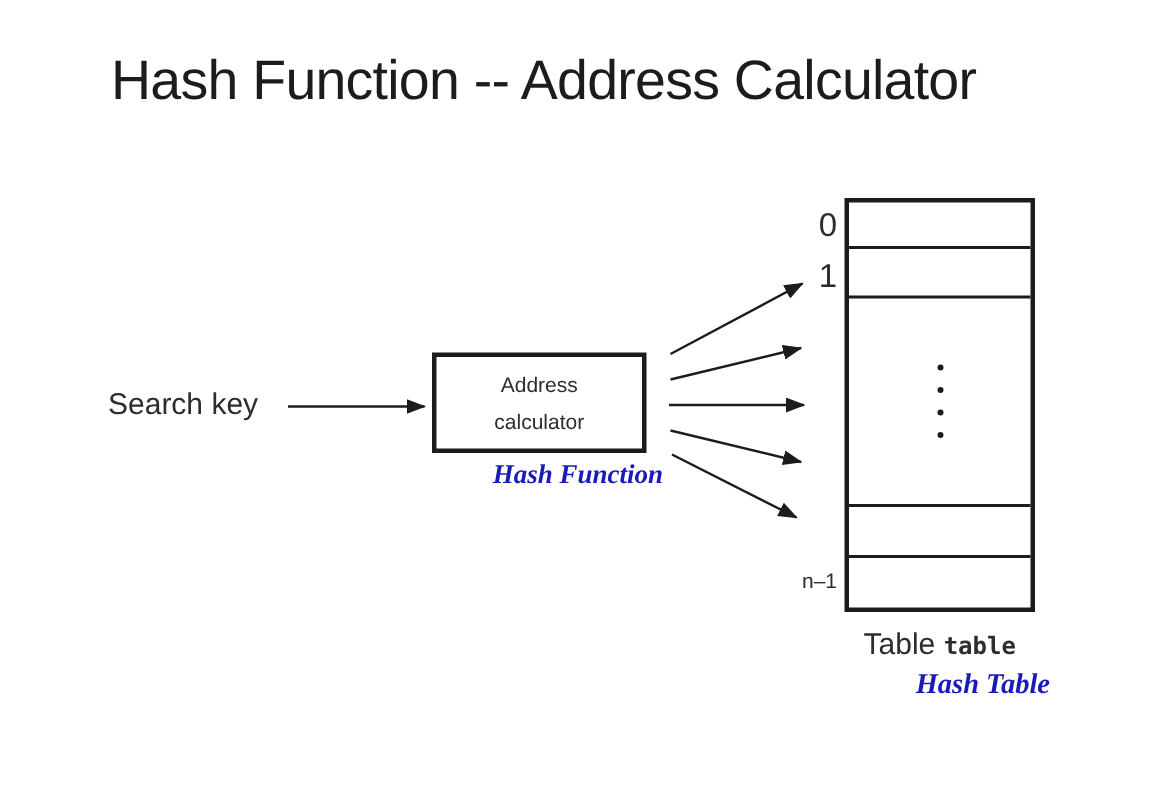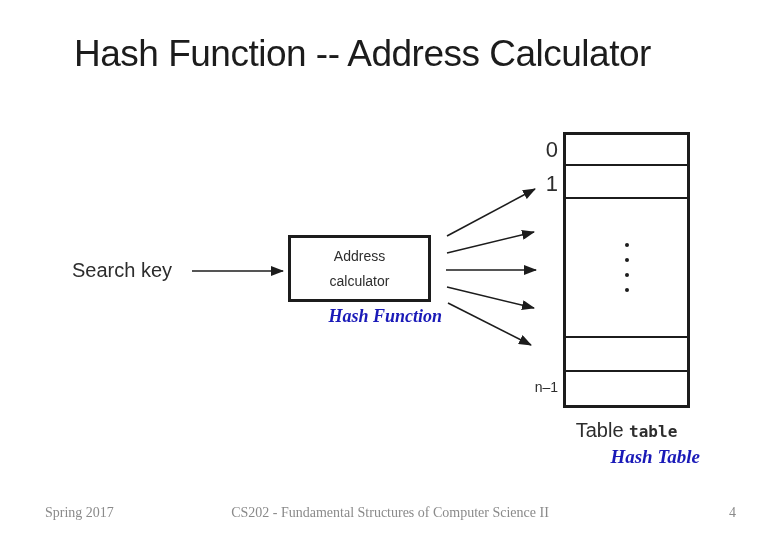--- a/index.html
+++ b/index.html
@@ -102,19 +102,14 @@
   </div>
 
   <div class="idx idx0">0</div>
   <div class="idx idx1">1</div>
   <div class="idx idxn">n–1</div>
 
   <div class="array-label"><span>Table </span><span class="mono">table</span></div>
 
   <div class="blue-label hash-table-label">Hash Table</div>
 
-  <div class="footer">
-    <span class="f-left">Spring 2017</span>
-    <span class="f-center">CS202 - Fundamental Structures of Computer Science II</span>
-    <span class="f-right">4</span>
-  </div>
 
 </div>
 
 </body></html>

